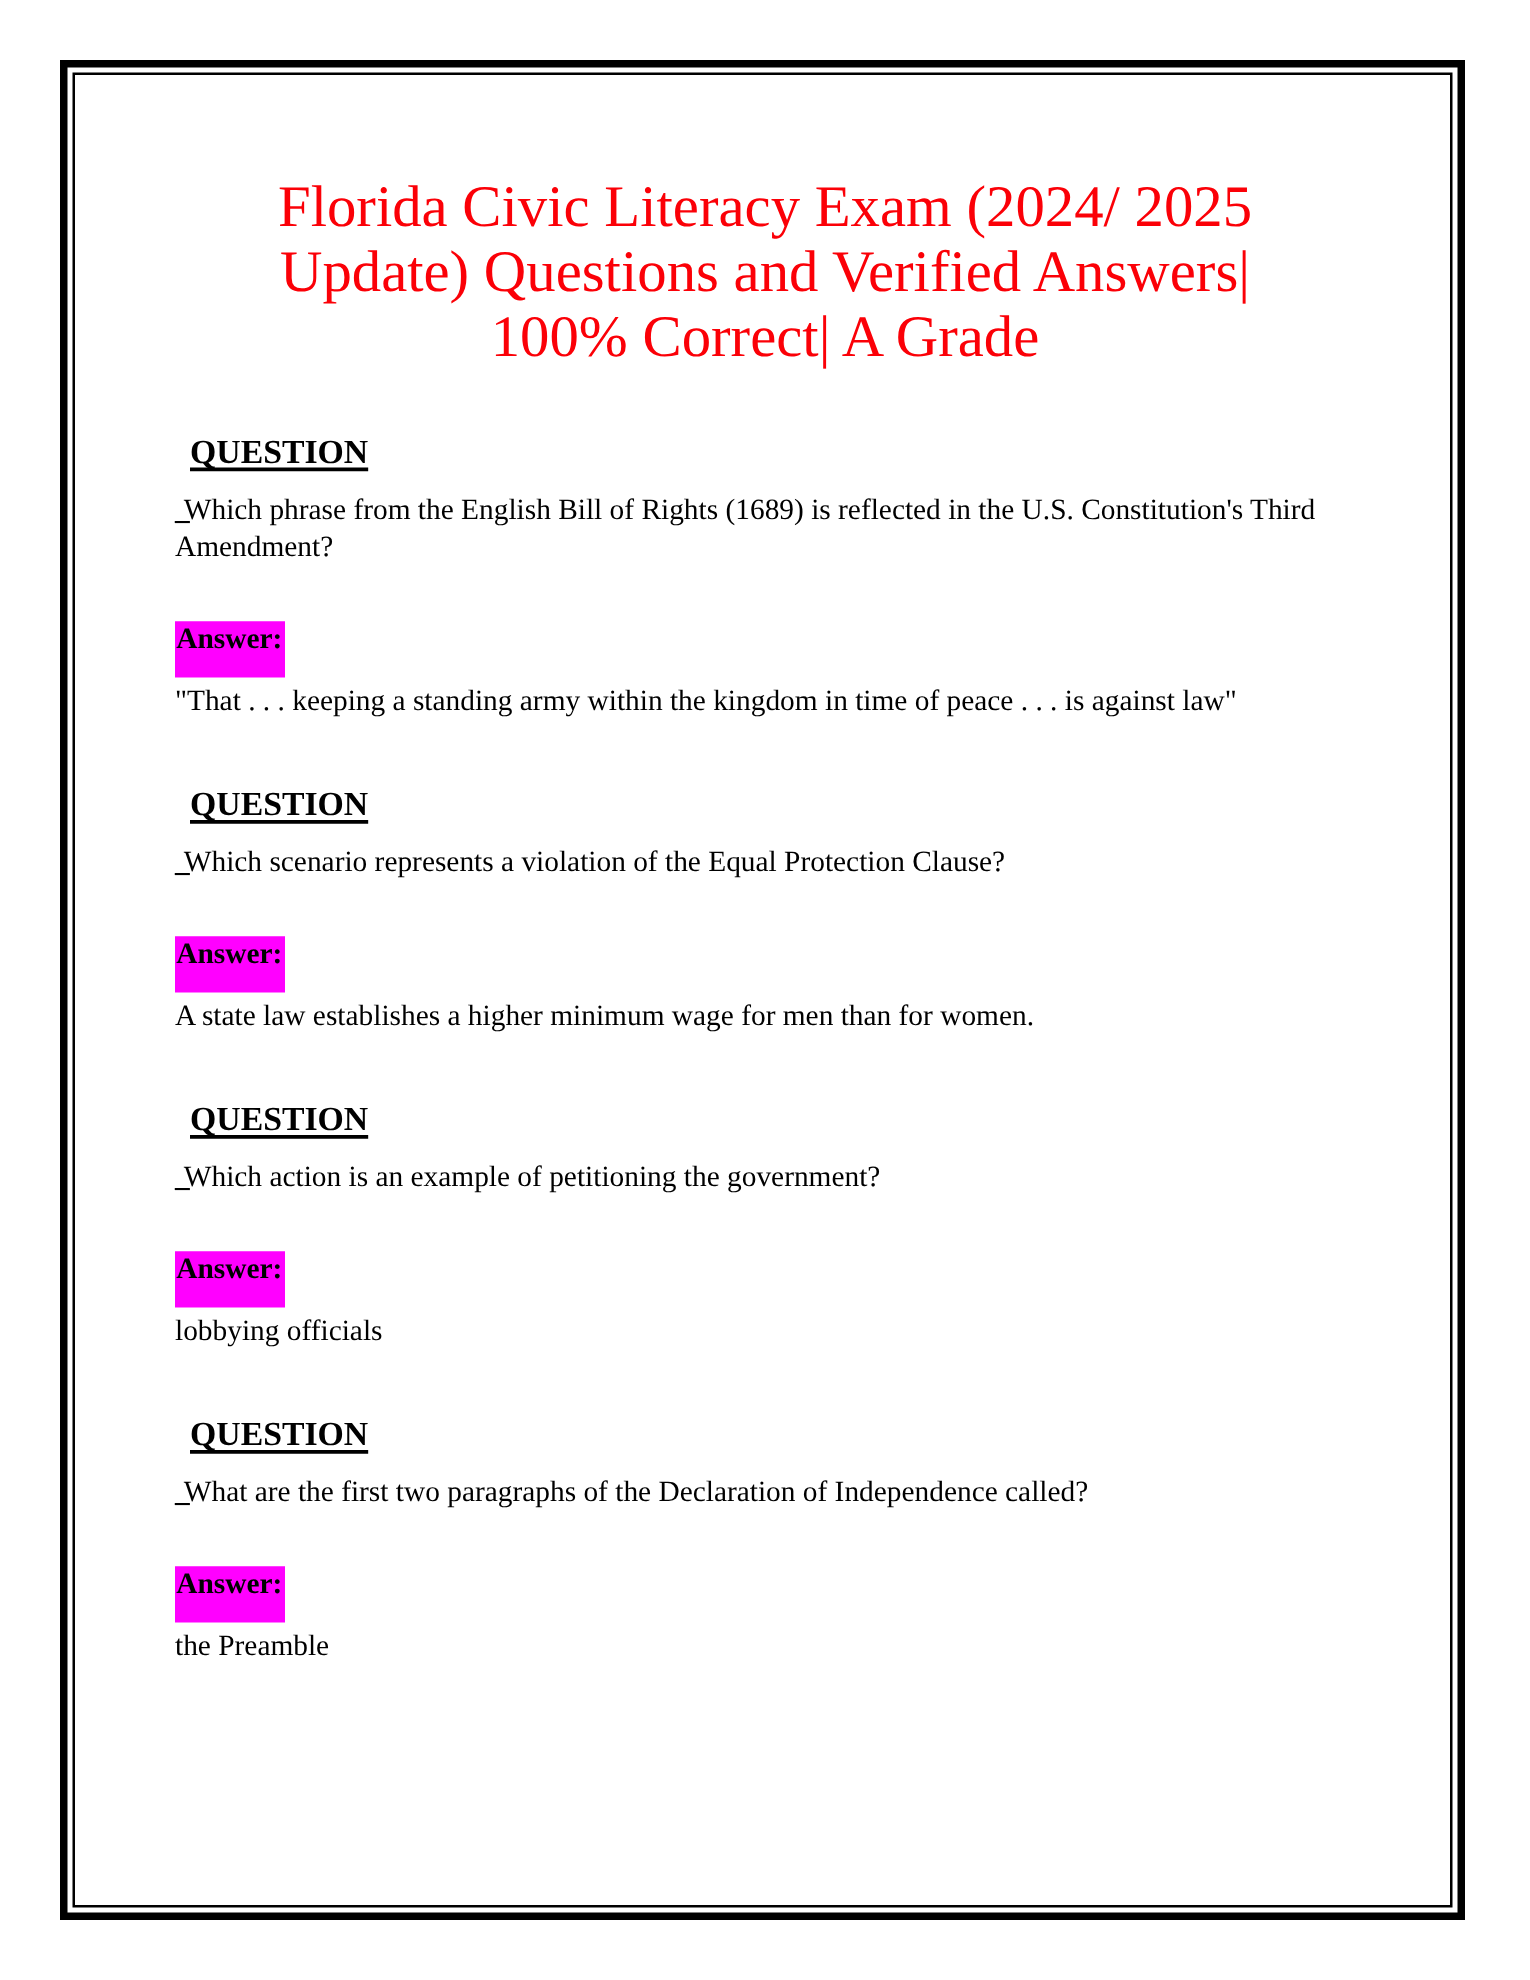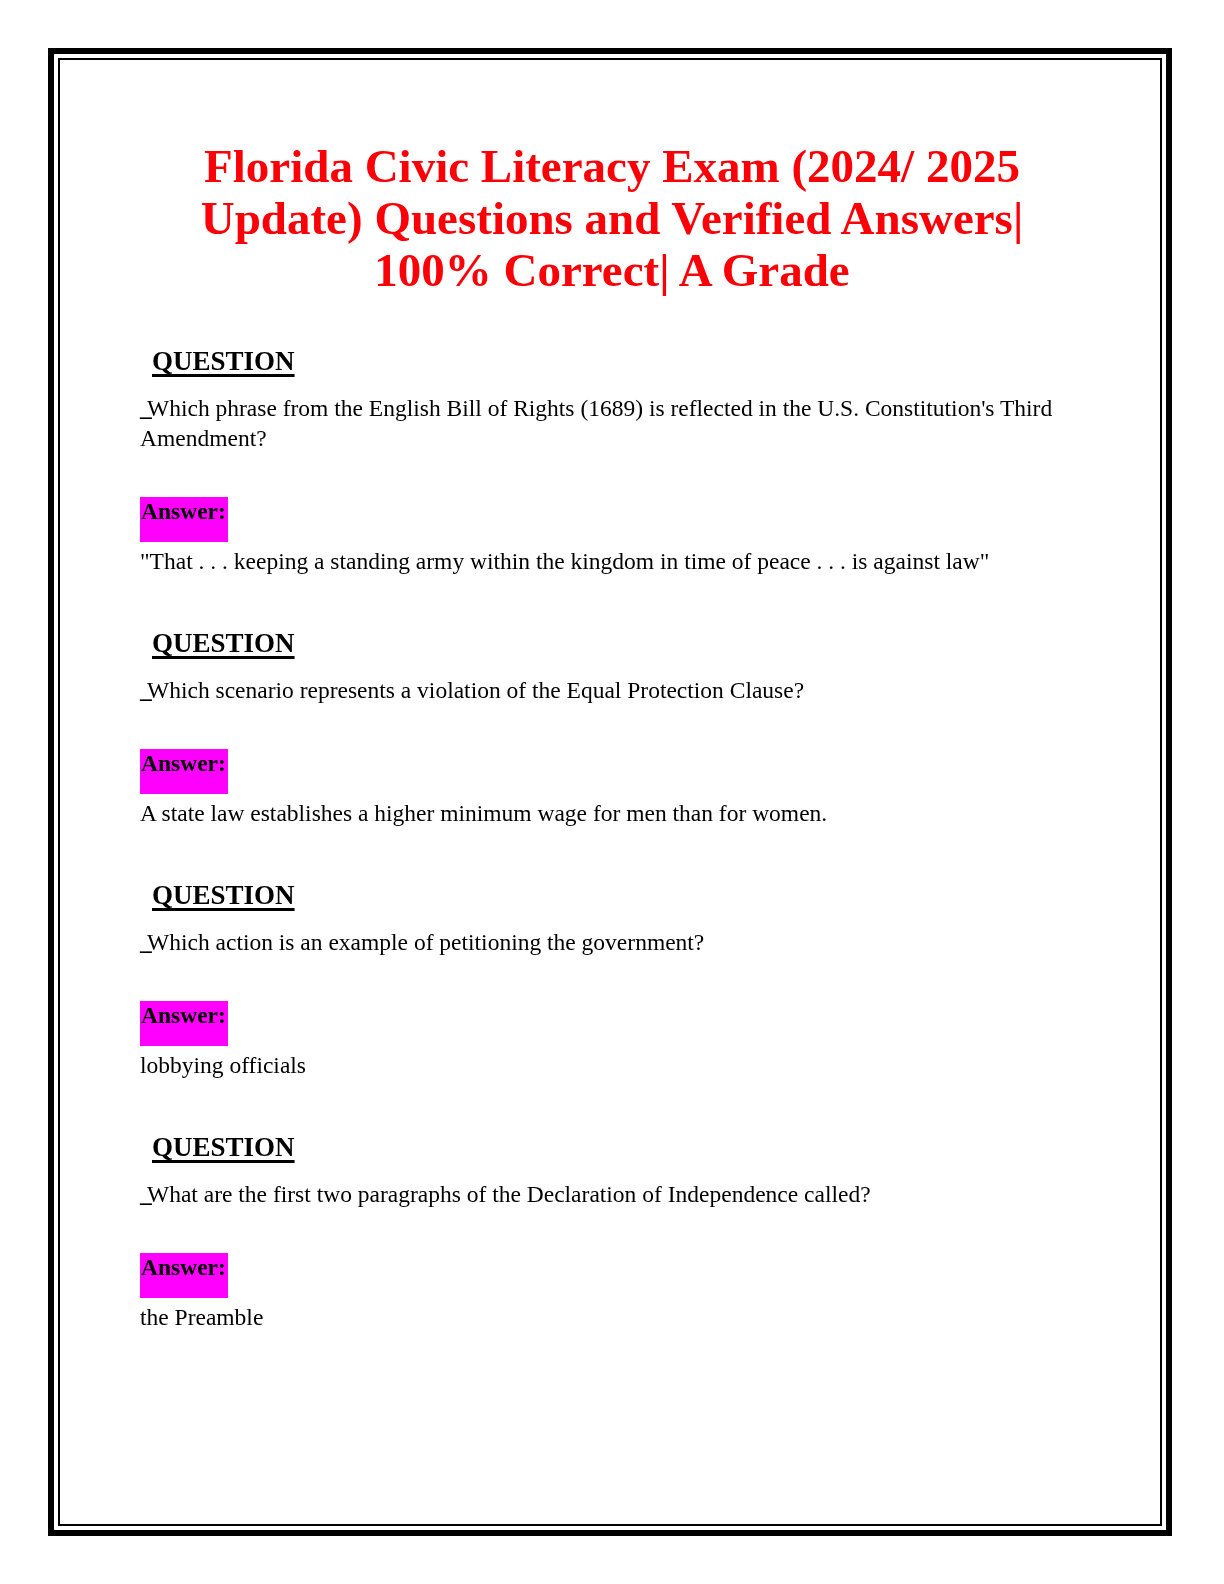--- a/index.html
+++ b/index.html
@@ -52,21 +52,21 @@
     position: absolute;
     left: 140px;
     top: 120px;
     width: 944px;
   }
 
   
   .doc-title {
     color: #fb0007;
     font-family: "Liberation Serif", "DejaVu Serif", serif;
-    font-weight: bold;
+    font-weight: normal;
     font-size: 47px;
     line-height: 52px;
     text-align: center;
     margin: 0 0 0 0;
     padding: 20px 0 0 0;
     letter-spacing: 0px;
     white-space: pre-line;
   }
 
   

